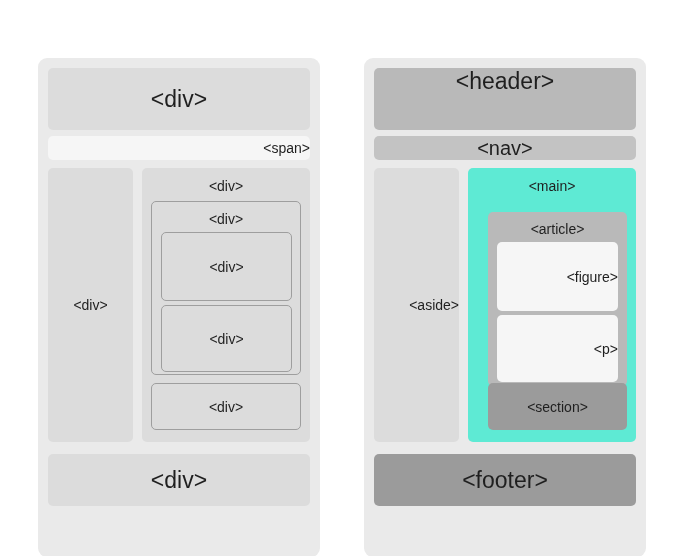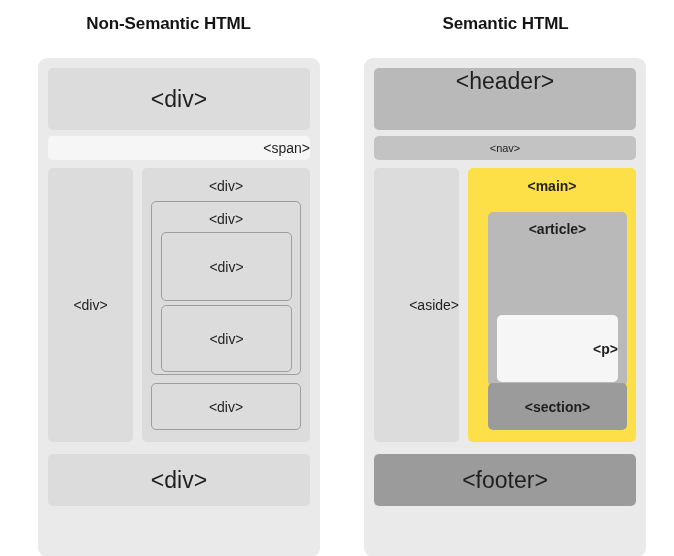--- a/index.html
+++ b/index.html
@@ -69,21 +69,21 @@
     color: #1f1f1f;
     white-space: nowrap;
   }
   .box > .lbl {
     pointer-events: none;
   }
 
   
   .t-card    { background: #eaeaea; }
   .t-light   { background: #dcdcdc; }
-  .t-lighter { background: #fde047; font-weight: bold; }
+  .t-lighter { background: #5eead4; }
   .t-white   { background: #f6f6f6; justify-content: flex-end; }
   .t-mid     { background: #b9b9b9; }
   .t-midlo   { background: #c3c3c3; }
   .t-dark    { background: #9b9b9b; }
   .outlined  { border: 1px solid #9e9e9e; }
 
   
   .l-top {
     position: absolute;
     left: 10px; top: 10px;
@@ -151,21 +151,21 @@
     position: absolute;
     left: 10px; top: 10px;
     width: 262px; height: 62px;
     font-size: 23px;
   }
   .r-nav {
     position: absolute;
     left: 10px; top: 78px;
     width: 262px; height: 24px;
     align-items: center;
-    font-size: 11px;
+    font-size: 20px;
   }
   .r-aside {
     position: absolute;
     left: 10px; top: 110px;
     width: 85px; height: 274px;
     align-items: center;
     font-size: 14px;
     justify-content: flex-end;
   }
   .r-main {
@@ -210,21 +210,20 @@
     justify-content: center;
   }
 </style>
 </head>
 <body>
 
 <div class="canvas">
 
   <div class="panel panel-left">
 
-    <div class="panel-title">Non-Semantic HTML</div>
 
     <div class="card t-card">
 
       <div class="box t-light l-top">
         <span class="lbl">&lt;div&gt;</span>
       </div>
 
       <div class="box t-white l-span">
         <span class="lbl">&lt;span&gt;</span>
       </div>
@@ -255,21 +254,20 @@
 
       <div class="box t-light l-bottom">
         <span class="lbl">&lt;div&gt;</span>
       </div>
 
     </div>
   </div>
 
   <div class="panel panel-right">
 
-    <div class="panel-title">Semantic HTML</div>
 
     <div class="card t-card">
 
       <div class="box t-mid r-header">
         <span class="lbl">&lt;header&gt;</span>
       </div>
 
       <div class="box t-midlo r-nav">
         <span class="lbl">&lt;nav&gt;</span>
       </div>
@@ -277,20 +275,23 @@
       <div class="box t-light r-aside">
         <span class="lbl">&lt;aside&gt;</span>
       </div>
 
       <div class="box t-lighter r-main">
         <span class="lbl">&lt;main&gt;</span>
 
         <div class="box t-mid r-article">
           <span class="lbl">&lt;article&gt;</span>
 
+          <div class="box t-white r-figure">
+            <span class="lbl">&lt;figure&gt;</span>
+          </div>
 
           <div class="box t-white r-p">
             <span class="lbl">&lt;p&gt;</span>
           </div>
         </div>
 
         <div class="box t-dark r-section">
           <span class="lbl">&lt;section&gt;</span>
         </div>
       </div>

